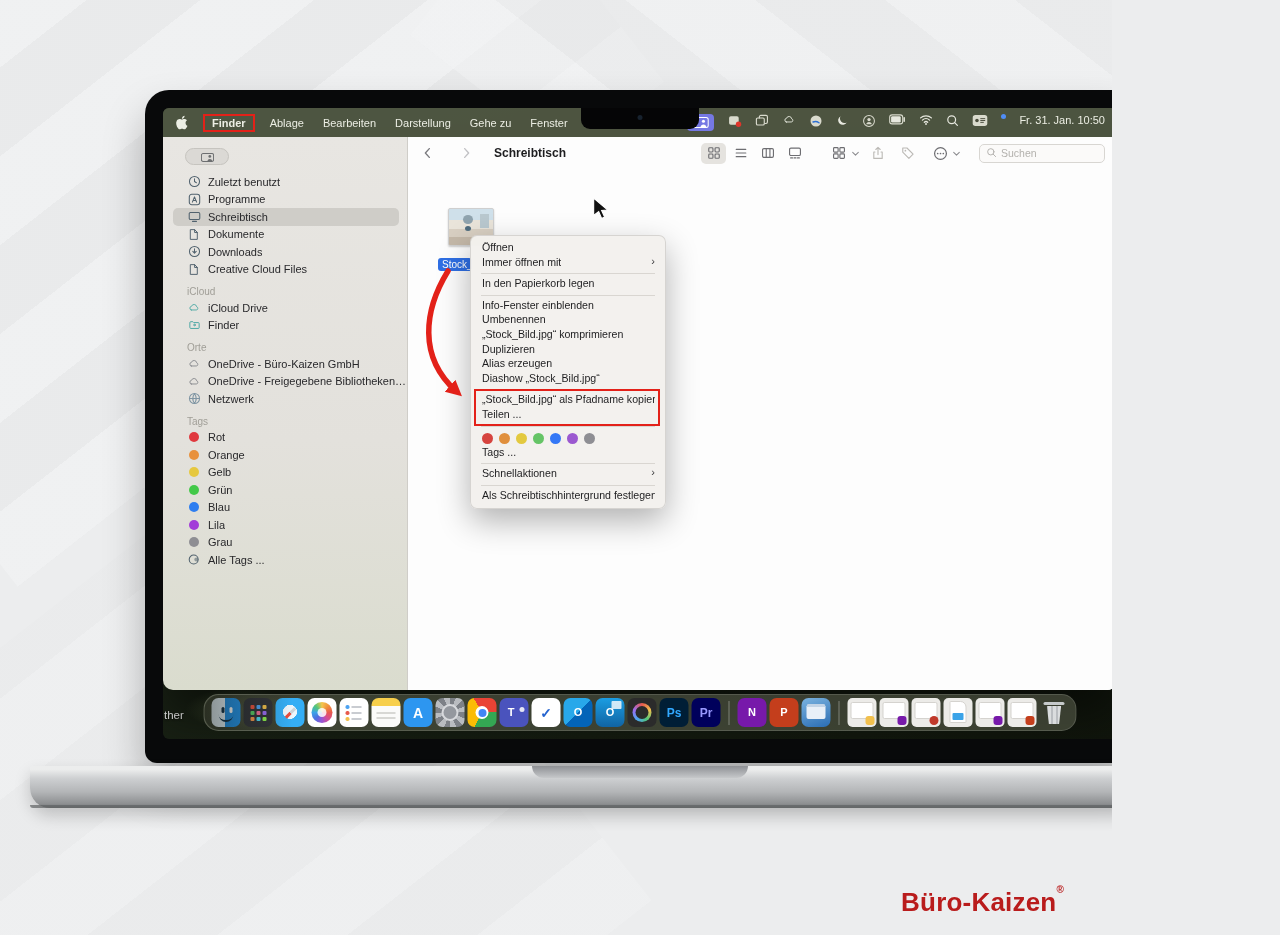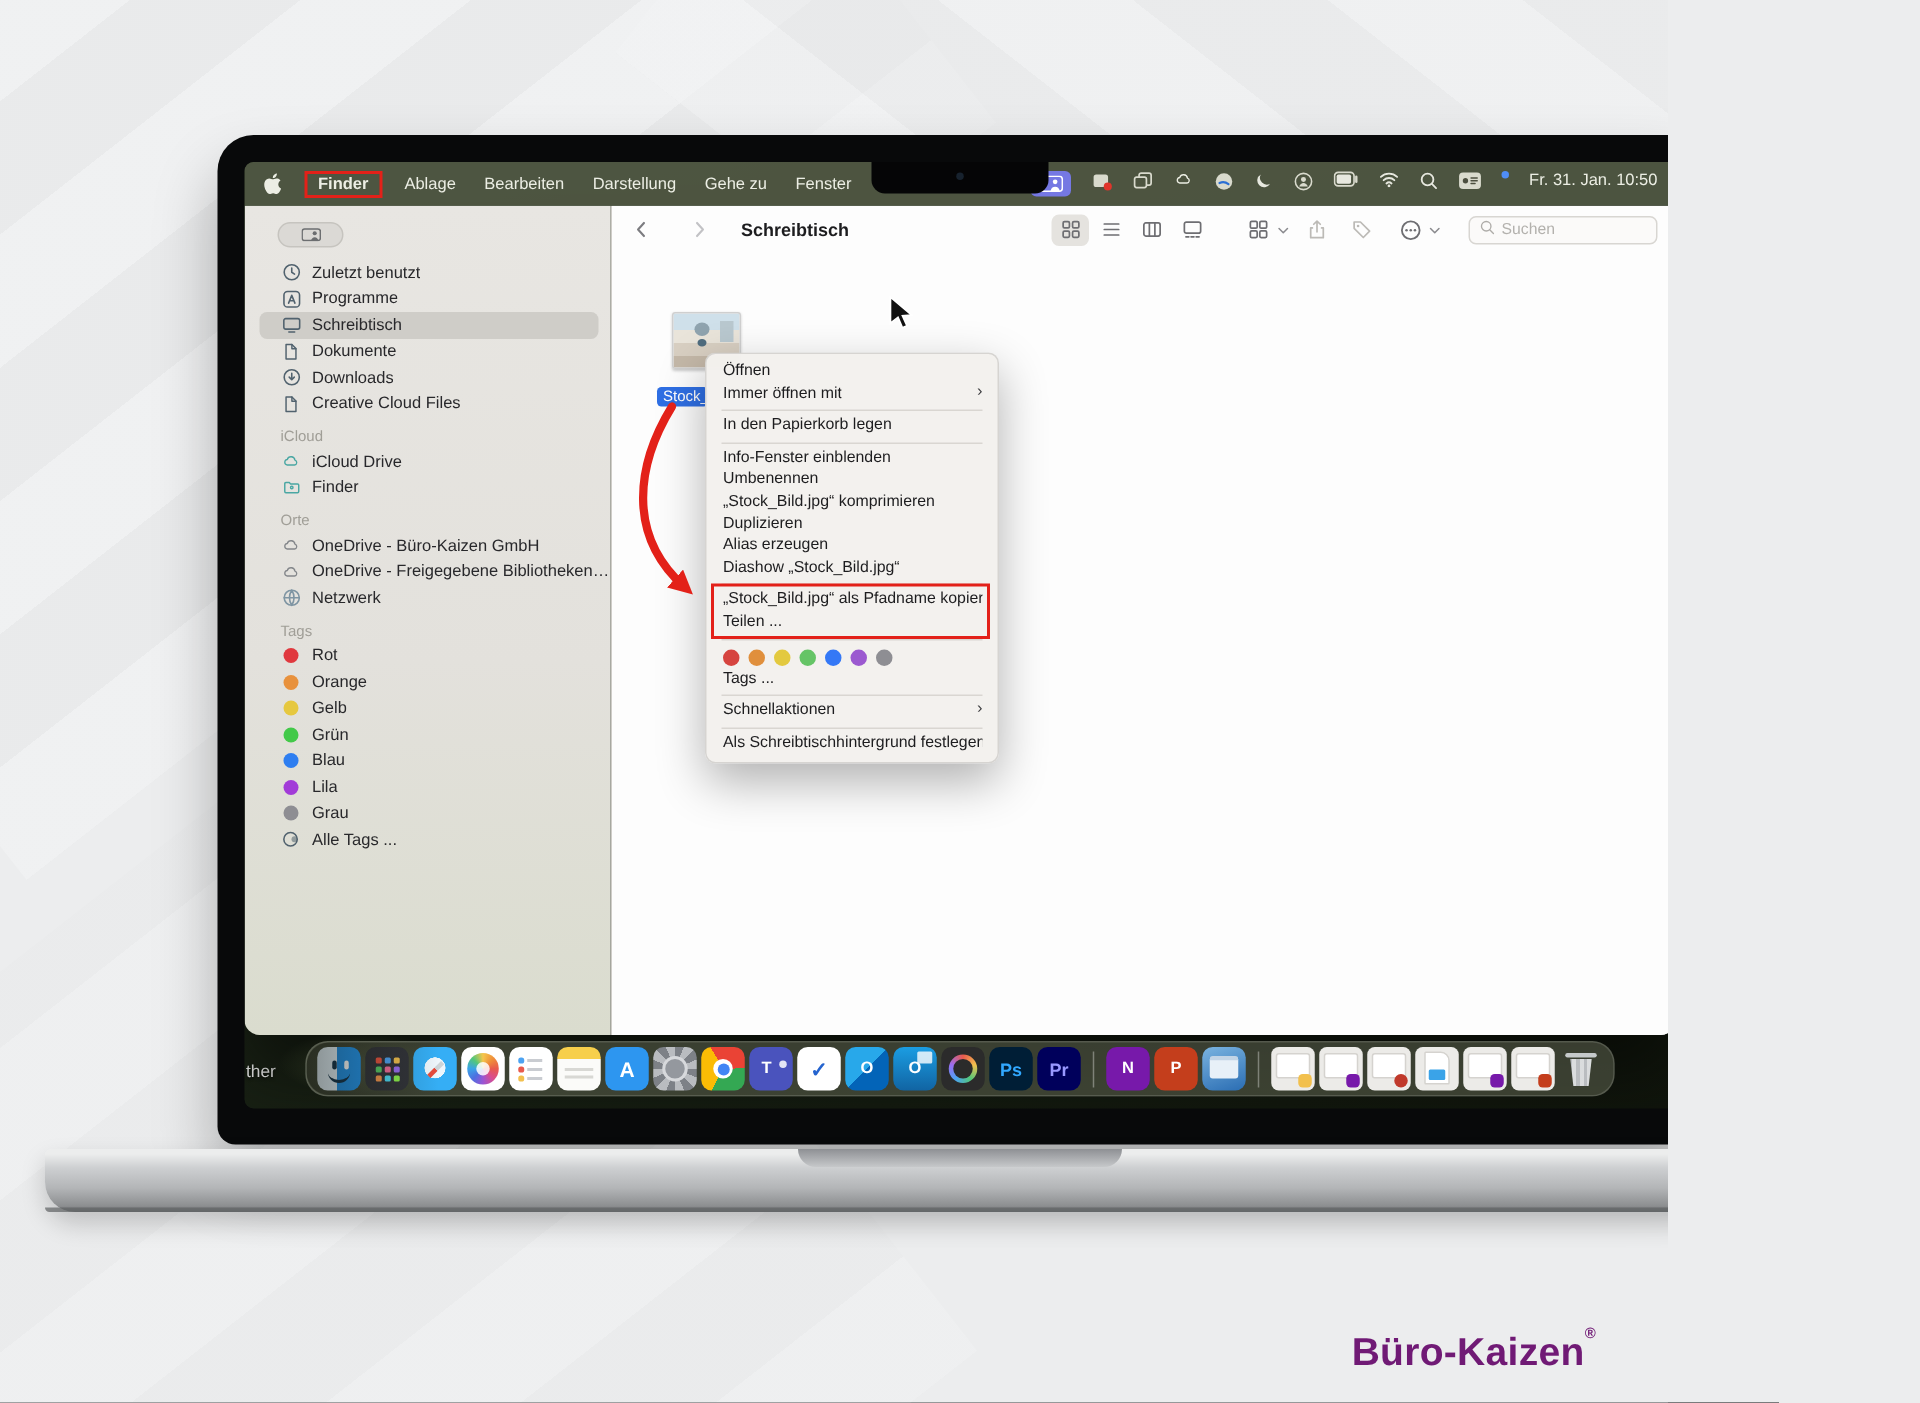--- a/index.html
+++ b/index.html
@@ -193,21 +193,21 @@
   .di.v5::after { background:#7719aa; }
   .di.v6::after { background:#c43e1c; }
   .di.trash { background:transparent; }
   .di.trash::before { content:""; position:absolute; left:6px; right:6px; top:6px; bottom:3px;
     background:linear-gradient(90deg,#c8cbd0 0 15%,#eceef1 15% 30%,#c8cbd0 30% 45%,#eceef1 45% 60%,#c8cbd0 60% 75%,#eceef1 75%);
     clip-path:polygon(8% 10%,92% 10%,80% 100%,20% 100%); opacity:.9; }
   .di.trash::after { content:""; position:absolute; left:4px; right:4px; top:4px; height:3px;
     background:#d5d8db; border-radius:2px; opacity:.9; }
 
   
-  .brand { position:absolute; right:48px; top:884px; color:#701a75; font-weight:bold; font-size:26px;
+  .brand { position:absolute; right:48px; top:884px; color:#b91c1c; font-weight:bold; font-size:26px;
     letter-spacing:.2px; }
   .brand sup { font-size:10px; vertical-align:18px; font-weight:bold; }
 </style>
 </head>
 <body>
 
 <div class="stage">
   <div class="deco deco1"></div>
   <div class="deco deco2"></div>
   <div class="deco deco3"></div>

